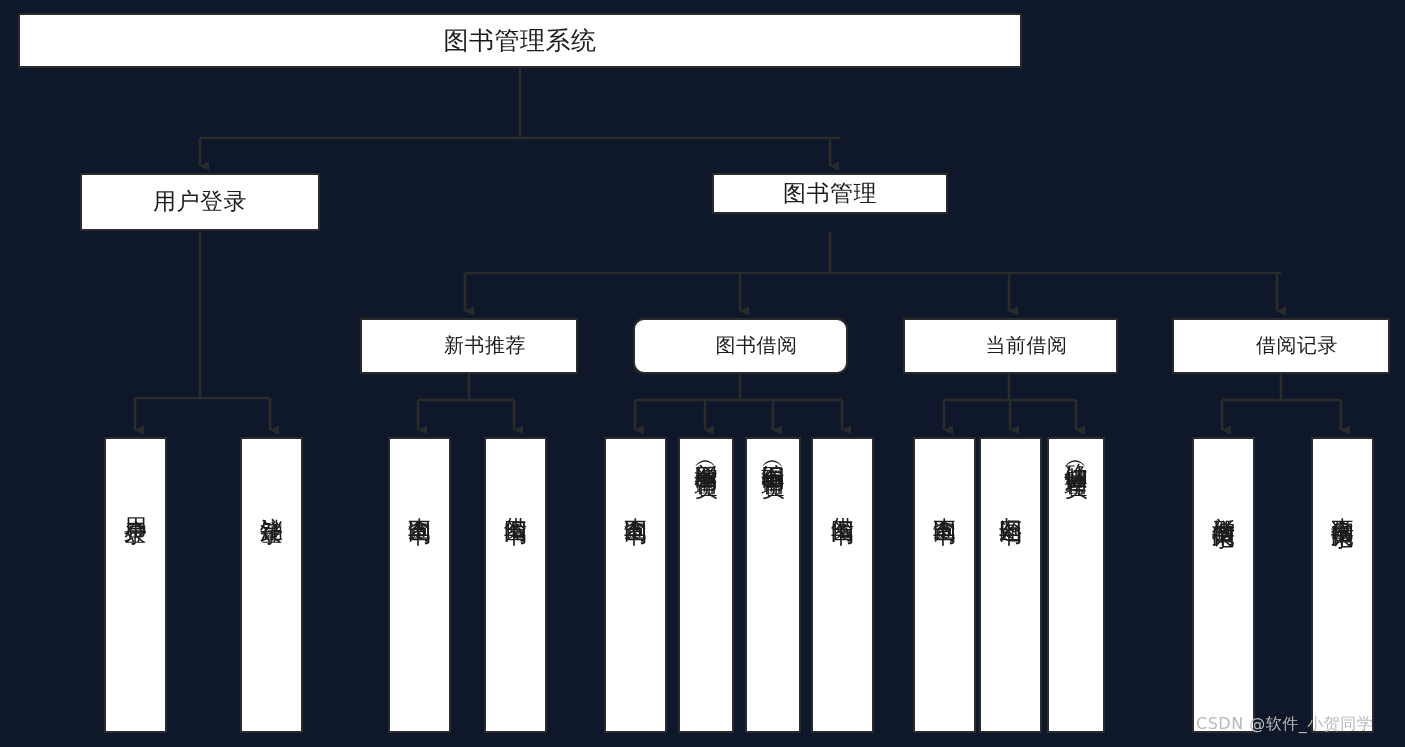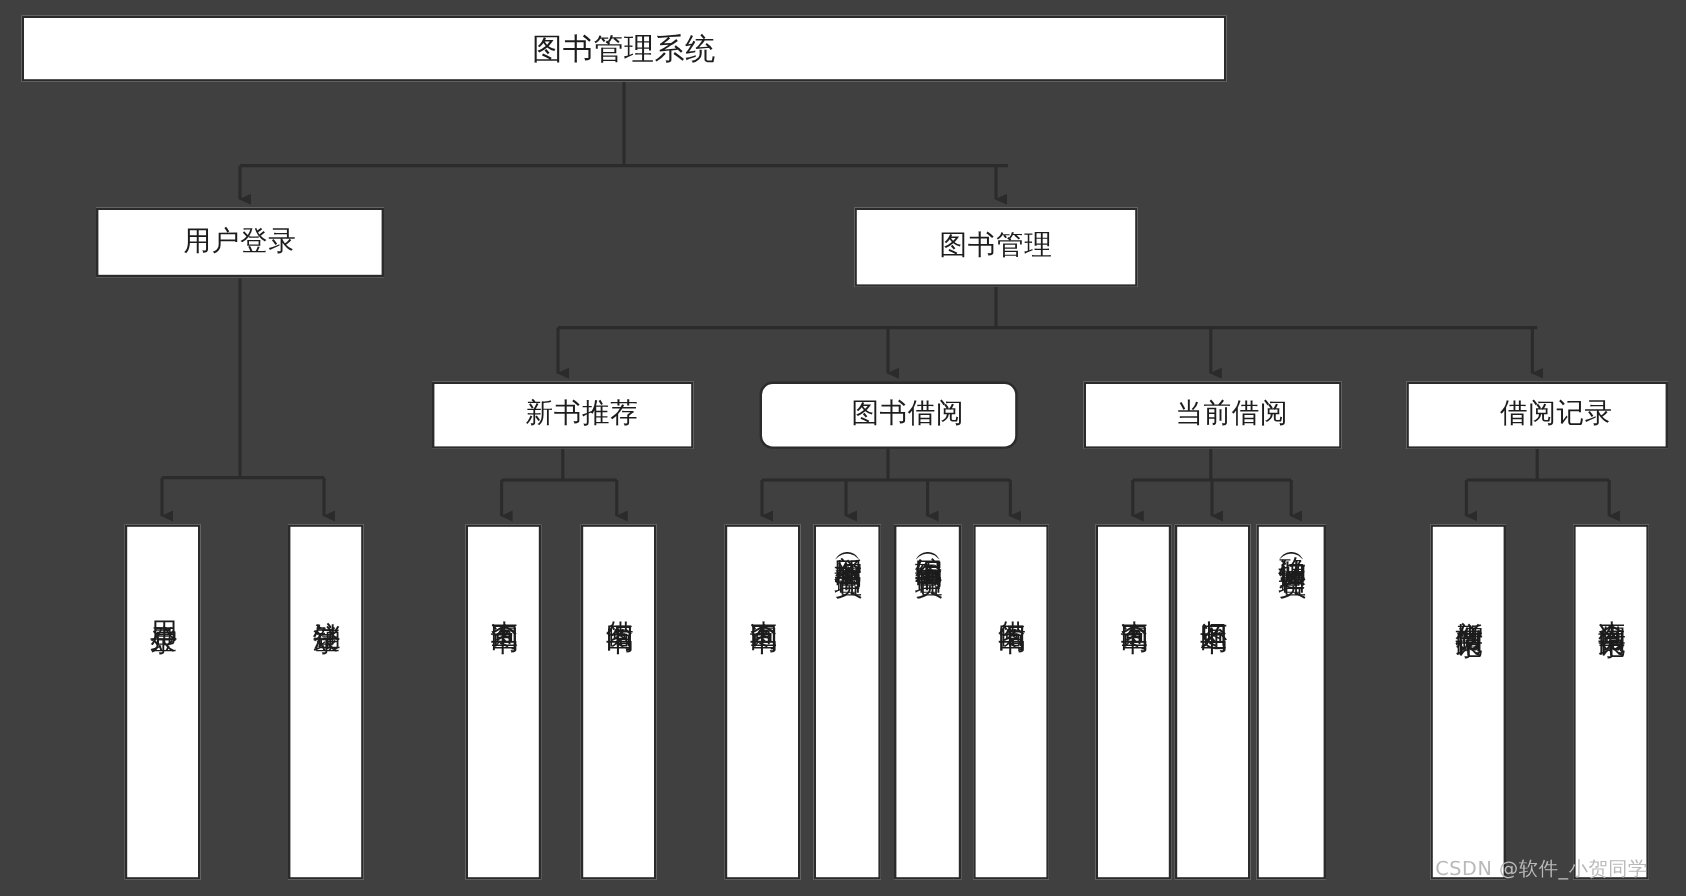--- a/index.html
+++ b/index.html
@@ -7,21 +7,21 @@
     padding: 0;
     background: #ffffff;
   }
   body {
     font-family: "DejaVu Sans", "Liberation Sans", sans-serif;
   }
   #canvas {
     position: relative;
     width: 1405px;
     height: 747px;
-    background: #404040;
+    background: #0f172a;
     overflow: hidden;
     text-decoration: underline;
   }
   svg.wires {
     position: absolute;
     left: 0;
     top: 0;
     width: 1405px;
     height: 747px;
     pointer-events: none;
@@ -37,21 +37,21 @@
     color: #1c1c1c;
     z-index: 2;
   }
   .node .label {
     text-align: center;
     line-height: 1.18;
     letter-spacing: 0.5px;
   }
   .node.root .label { font-size: 25px; }
   .node.lvl1 .label { font-size: 23px; }
-  .node.lvl2 .label { font-size: 23px; margin-left: 32px; }
+  .node.lvl2 .label { font-size: 20px; margin-left: 32px; }
   .node.leaf {
     align-items: flex-start;
     padding-top: 6px;
   }
   .node.leaf .label {
     writing-mode: vertical-rl;
     text-orientation: upright;
     font-size: 23px;
     line-height: 1.08;
     letter-spacing: 2px;
@@ -124,21 +124,21 @@
     </g>
   </svg>
 
   <div class="node root" style="left:18px; top:13px; width:1004px; height:55px;">
     <span class="label">图书管理系统</span>
   </div>
 
   <div class="node lvl1" style="left:80px; top:173px; width:240px; height:58px;">
     <span class="label">用户登录</span>
   </div>
-  <div class="node lvl1" style="left:712px; top:173px; width:236px; height:66px;">
+  <div class="node lvl1" style="left:712px; top:173px; width:236px; height:41px;">
     <span class="label">图书管理</span>
   </div>
 
   <div class="node lvl2" style="left:360px; top:318px; width:218px; height:56px;">
     <span class="label">新书推荐</span>
   </div>
   <div class="node lvl2" style="left:633px; top:318px; width:215px; height:56px;border-radius:11px;">
     <span class="label">图书借阅</span>
   </div>
   <div class="node lvl2" style="left:903px; top:318px; width:215px; height:56px;">

